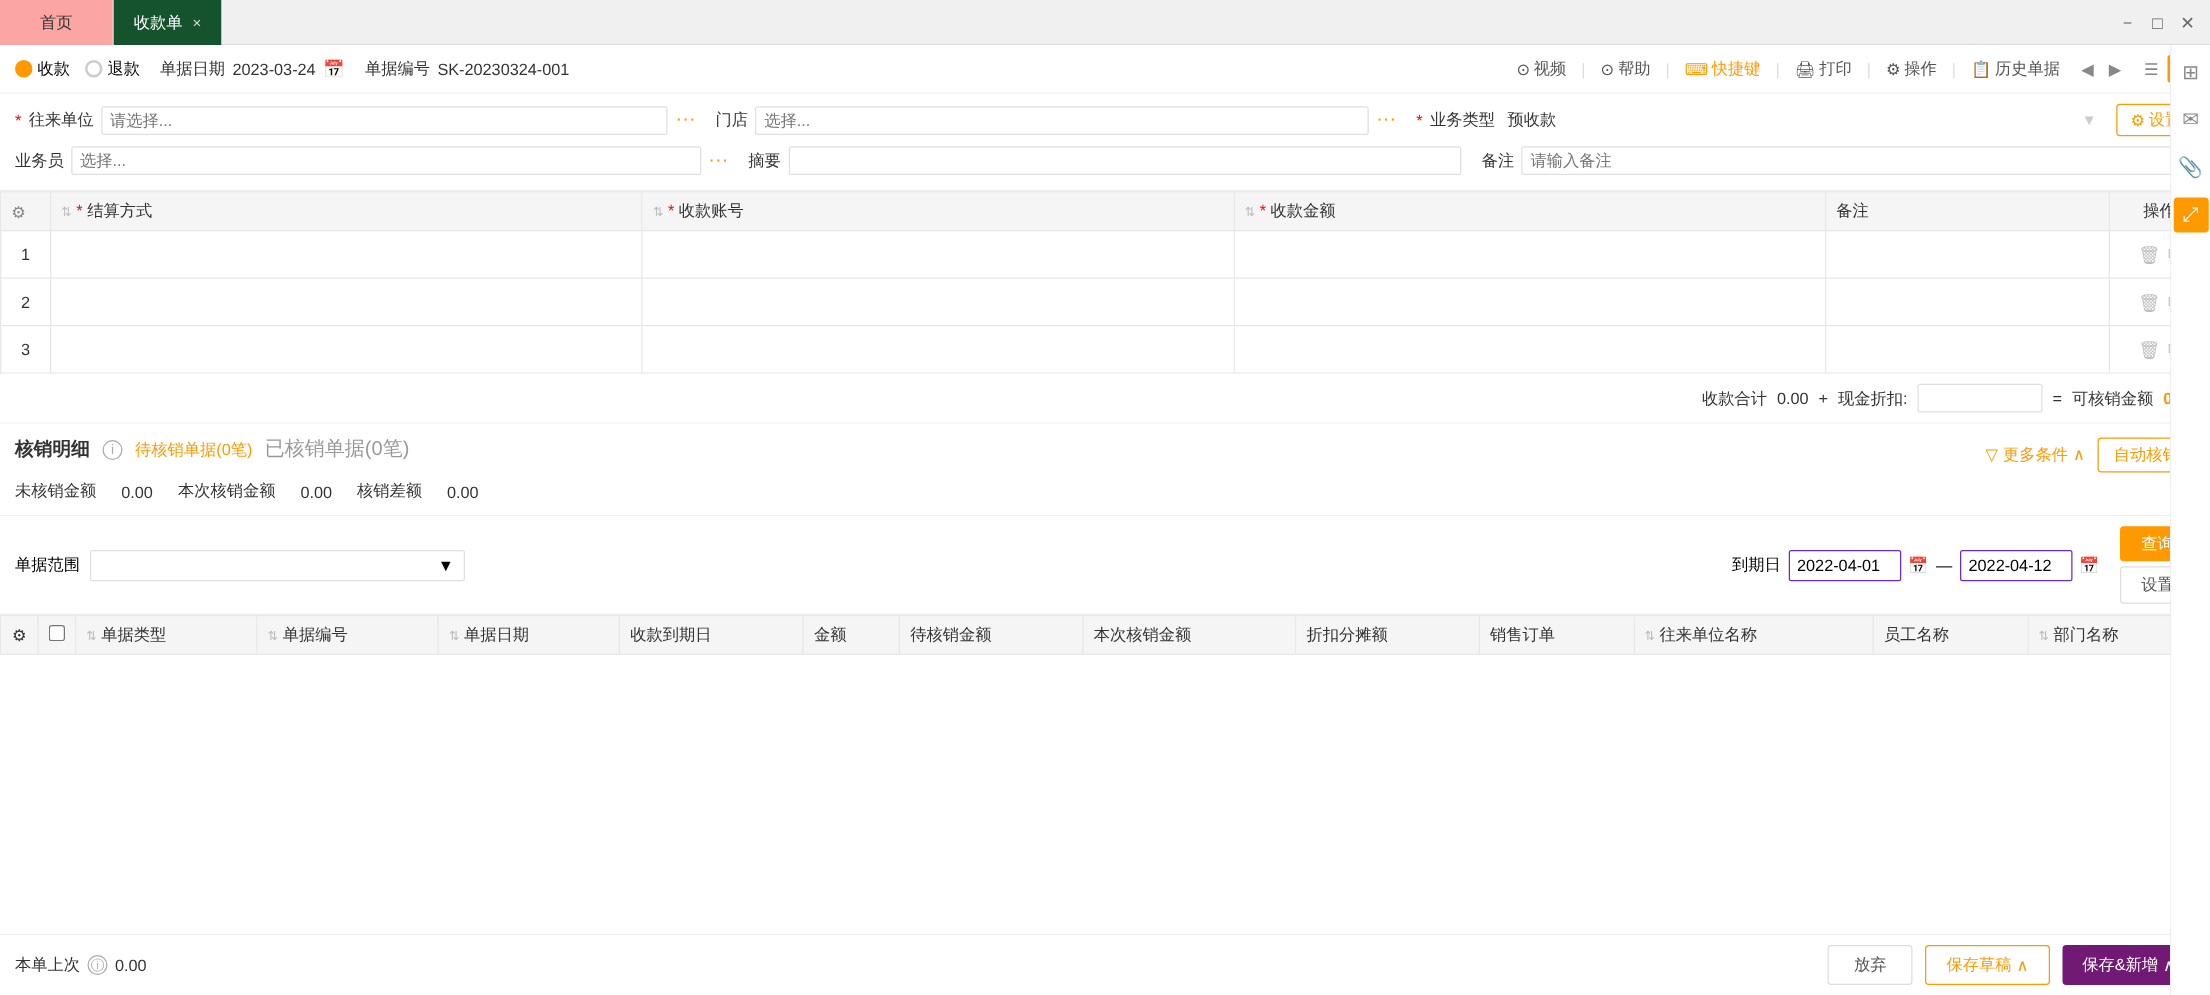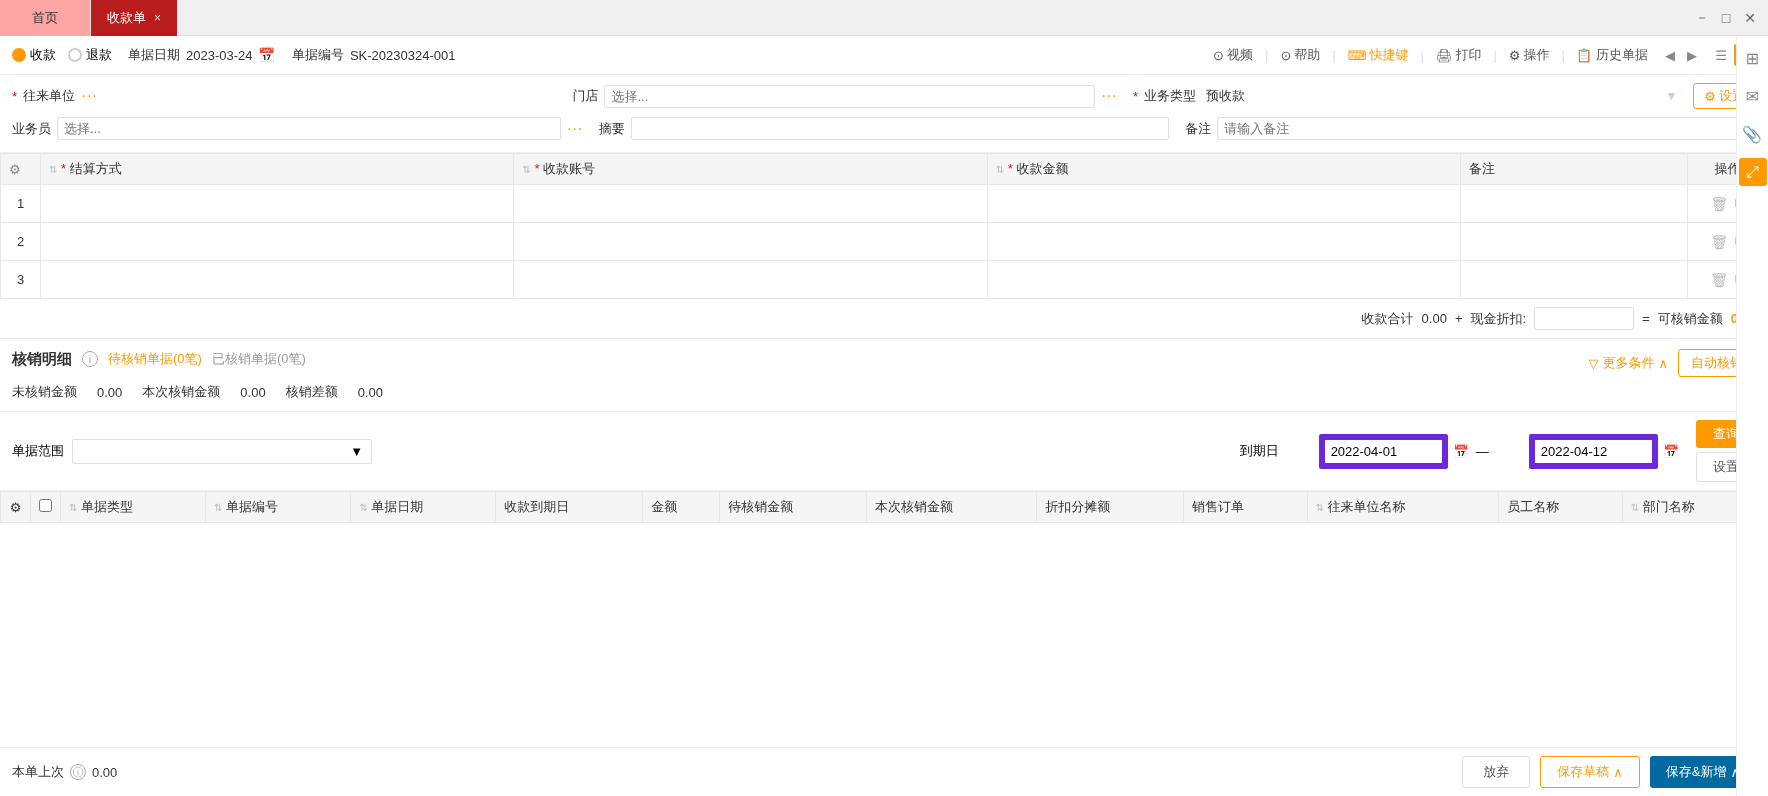--- a/index.html
+++ b/index.html
@@ -7,21 +7,21 @@
 
     
     .tab-bar {
       display: flex; align-items: center; background: #f0f0f0; height: 36px; border-bottom: 1px solid #ddd;
     }
     .tab-home {
       background: #fca5a5; padding: 0 32px; height: 36px; display: flex; align-items: center;
       color: #333; cursor: pointer; border-right: 1px solid #ddd;
     }
     .tab-active {
-      background: #b91c1c; color: #fff; padding: 0 16px; height: 36px; display: flex; align-items: center;
+      background: #14532d; color: #fff; padding: 0 16px; height: 36px; display: flex; align-items: center;
       cursor: pointer; gap: 8px;
     }
     .tab-close { font-size: 12px; cursor: pointer; opacity: 0.8; }
     .win-controls { margin-left: auto; display: flex; align-items: center; gap: 4px; padding-right: 8px; }
     .win-btn { width: 20px; height: 20px; display: flex; align-items: center; justify-content: center; cursor: pointer; font-size: 14px; color: #666; }
 
     
     .main-content { background: #fff; height: calc(796px - 36px); display: flex; flex-direction: column; overflow: hidden; }
 
     
@@ -75,49 +75,49 @@
     .summary-value { color: #333; }
     .summary-orange { color: #f90; font-weight: bold; }
     .summary-input { border: 1px solid #e0e0e0; border-radius: 2px; padding: 3px 6px; width: 100px; outline: none; }
 
     
     .verify-section { padding: 10px 12px; border-bottom: 1px solid #eee; background: #fff; }
     .verify-title { display: flex; align-items: center; gap: 10px; margin-bottom: 8px; }
     .verify-title-text { font-size: 15px; font-weight: bold; color: #333; }
     .info-icon { width: 16px; height: 16px; border-radius: 50%; border: 1px solid #aaa; display: flex; align-items: center; justify-content: center; font-size: 11px; color: #aaa; cursor: pointer; }
     .tab-link { color: #f90; cursor: pointer; font-size: 13px; }
-    .tab-link-gray { color: #999; cursor: pointer; font-size: 13px; }
+    .tab-link-gray { color: #999; cursor: pointer; font-size: 16px; }
     .verify-stats { display: flex; align-items: center; gap: 20px; }
     .verify-stat { color: #333; }
     .more-conditions { display: flex; align-items: center; gap: 4px; color: #f90; cursor: pointer; margin-left: auto; }
     .auto-btn { background: #fff; border: 1px solid #f90; color: #f90; border-radius: 3px; padding: 4px 12px; cursor: pointer; }
 
     
     .filter-row { display: flex; align-items: center; padding: 8px 12px; gap: 16px; background: #fff; border-bottom: 1px solid #eee; }
     .filter-group { display: flex; align-items: center; gap: 8px; flex: 1; }
     .filter-select { border: 1px solid #e0e0e0; border-radius: 2px; padding: 4px 8px; flex: 1; max-width: 300px; display: flex; align-items: center; justify-content: space-between; cursor: pointer; }
     .filter-date { display: flex; align-items: center; gap: 6px; }
-    .date-input { border: 6px solid #6d28d9; border-radius: 2px; padding: 4px 6px; width: 129px; outline: none; margin-left: 34px; }
+    .date-input { border: 1px solid #6d28d9; border-radius: 2px; padding: 4px 6px; width: 90px; outline: none; }
     .query-btn { background: #f90; color: #fff; border: none; border-radius: 3px; padding: 5px 16px; cursor: pointer; }
     .setting-btn { background: #fff; border: 1px solid #ddd; border-radius: 3px; padding: 5px 16px; cursor: pointer; color: #555; }
     .btn-column { display: flex; flex-direction: column; gap: 4px; }
 
     
     .data-table-section { flex: 1; overflow: auto; }
     .data-table th { background: #f5f5f5; }
     .checkbox-cell { width: 30px; text-align: center; }
     input[type="checkbox"] { cursor: pointer; }
 
     
     .bottom-bar { display: flex; align-items: center; padding: 8px 12px; border-top: 1px solid #eee; background: #fff; }
     .bottom-info { display: flex; align-items: center; gap: 6px; color: #333; }
     .bottom-actions { margin-left: auto; display: flex; gap: 10px; }
     .btn-abandon { background: #fff; border: 1px solid #ddd; color: #555; border-radius: 3px; padding: 6px 20px; cursor: pointer; }
     .btn-draft { background: #fff; border: 1px solid #f90; color: #f90; border-radius: 3px; padding: 6px 16px; cursor: pointer; display: flex; align-items: center; gap: 4px; }
-    .btn-save { background: #0369a1; color: #fff; border: none; border-radius: 3px; padding: 6px 16px; cursor: pointer; display: flex; align-items: center; gap: 4px; }
+    .btn-save { background: #701a75; color: #fff; border: none; border-radius: 3px; padding: 6px 16px; cursor: pointer; display: flex; align-items: center; gap: 4px; }
 
     
     .right-sidebar { position: absolute; right: 0; top: 36px; width: 32px; background: #fff; border-left: 1px solid #eee; display: flex; flex-direction: column; align-items: center; padding-top: 8px; gap: 10px; height: calc(796px - 36px); }
     .sidebar-icon { width: 28px; height: 28px; display: flex; align-items: center; justify-content: center; cursor: pointer; color: #888; font-size: 16px; }
     .sidebar-icon-active { background: #f90; color: #fff; border-radius: 3px; }
 
     .verify-actions-row { display: flex; align-items: center; justify-content: space-between; margin-bottom: 6px; }
   </style>
 </head>
 <body>
@@ -201,20 +201,21 @@
         <div class="view-icon" style="background:#f90;color:#fff">⊞</div>
       </div>
     </div>
   </div>
 
   <div class="form-section">
     <div class="form-row">
       <div class="form-field" style="flex:2">
         <span class="required-mark">*</span>
         <span class="field-label">往来单位</span>
+        <input class="form-input" placeholder="请选择..." style="">
         <span class="dots-btn">···</span>
       </div>
       <div class="form-field" style="flex:2">
         <span class="field-label">门店</span>
         <input class="form-input" placeholder="选择..." style="">
         <span class="dots-btn">···</span>
       </div>
       <div class="form-field" style="flex:2">
         <span class="required-mark">*</span>
         <span class="field-label">业务类型</span>

